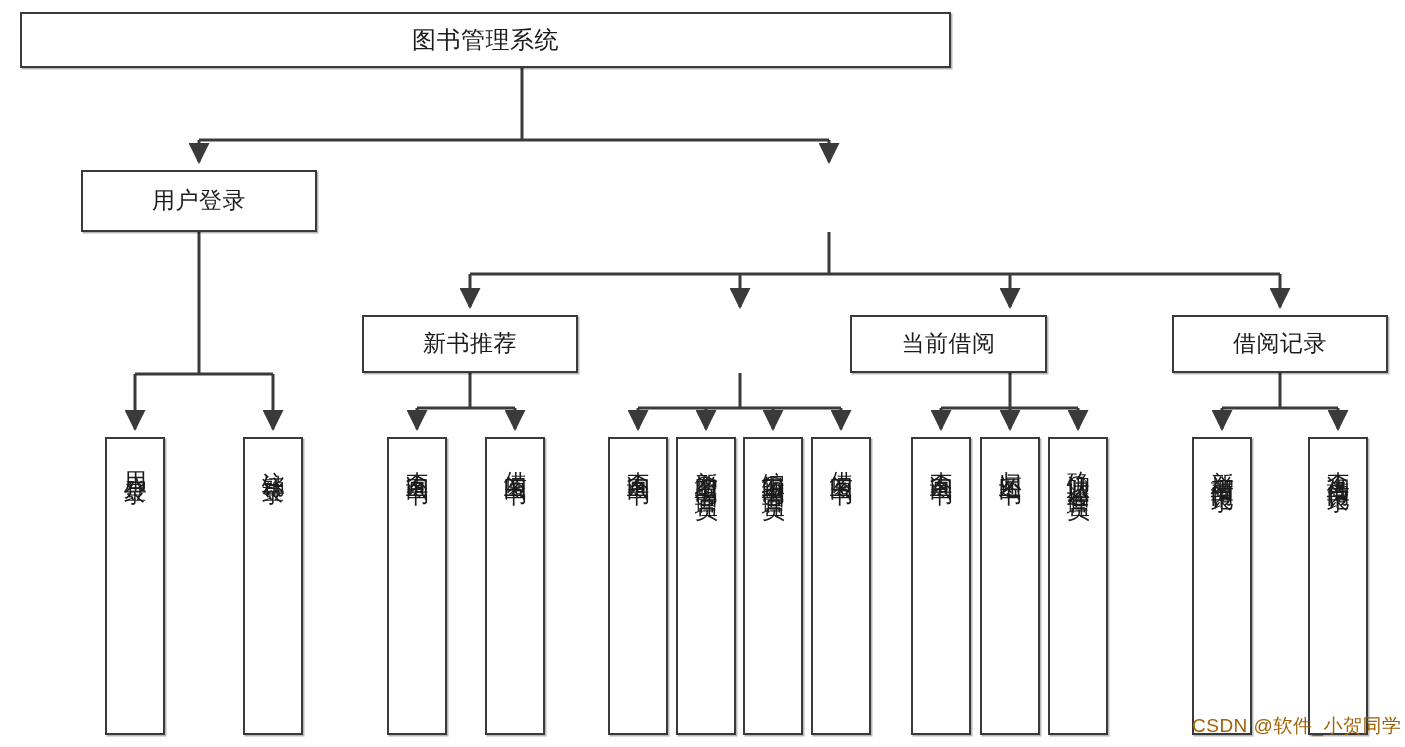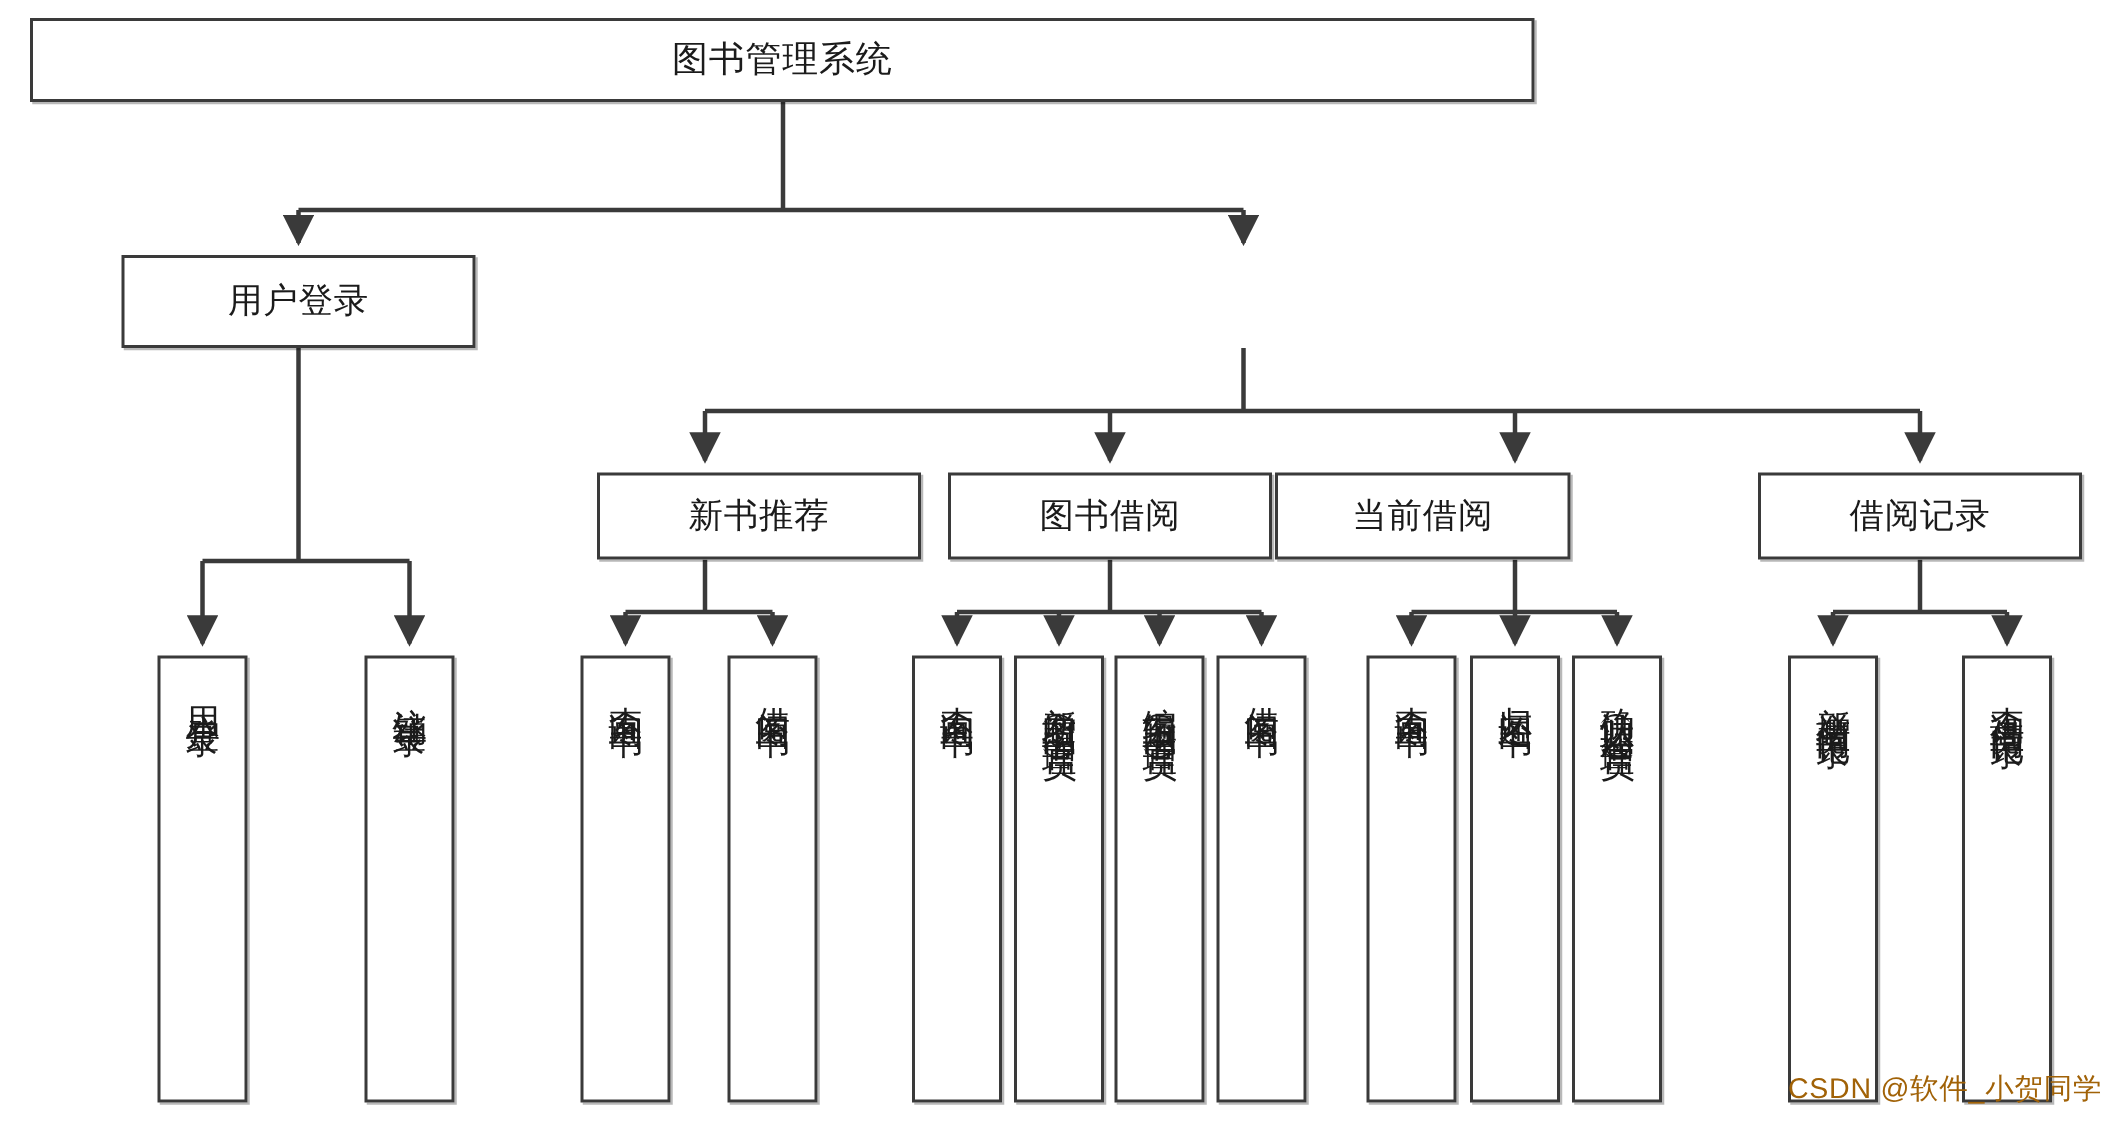--- a/index.html
+++ b/index.html
@@ -118,33 +118,30 @@
       <path d="M 1010 408 L 1010 429" marker-end="url(#arrow)"></path>
       <path d="M 1078 408 L 1078 429" marker-end="url(#arrow)"></path>
 
       <path d="M 1280 373 L 1280 408"></path>
       <path d="M 1222 408 L 1338 408"></path>
       <path d="M 1222 408 L 1222 429" marker-end="url(#arrow)"></path>
       <path d="M 1338 408 L 1338 429" marker-end="url(#arrow)"></path>
     </g>
   </svg>
 
-  <div class="node horiz root" style="left:20px; top:12px; width:1003px; height:56px;">
+  <div class="node horiz root" style="left:20px; top:12px; width:931px; height:56px;">
     <span class="label">图书管理系统</span>
   </div>
 
   <div class="node horiz" style="left:81px; top:170px; width:236px; height:62px;">
     <span class="label">用户登录</span>
   </div>
 
-  <div class="node horiz" style="left:362px; top:315px; width:216px; height:58px;margin-left:36px;">
+  <div class="node horiz" style="left:362px; top:315px; width:216px; height:58px;">
     <span class="label">新书推荐</span>
-  </div>
-  <div class="node horiz" style="left:632px; top:315px; width:216px; height:58px;">
-    <span class="label">图书借阅</span>
   </div>
   <div class="node horiz" style="left:850px; top:315px; width:197px; height:58px;">
     <span class="label">当前借阅</span>
   </div>
   <div class="node horiz" style="left:1172px; top:315px; width:216px; height:58px;">
     <span class="label">借阅记录</span>
   </div>
 
   <div class="node vert" style="left:105px; top:437px; width:60px; height:298px;">
     <span class="label">用户登录</span>

